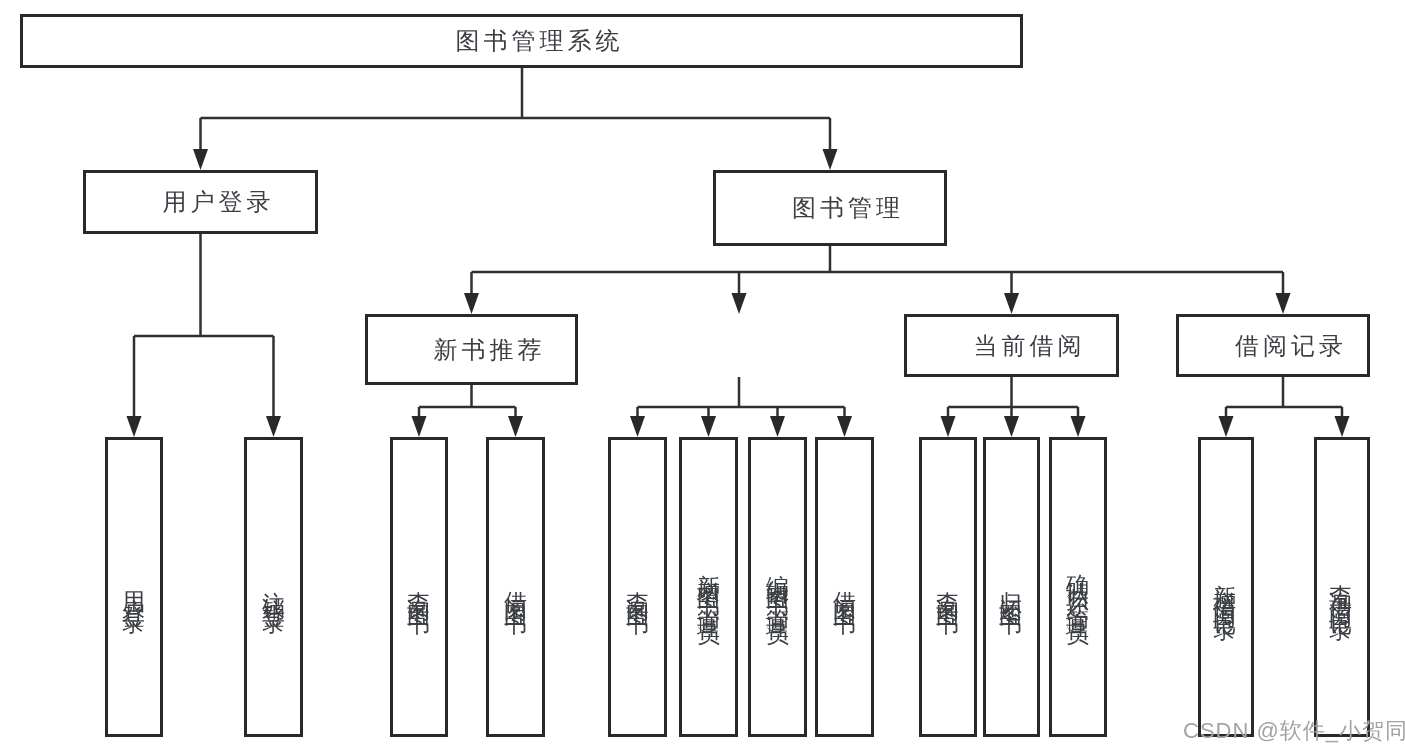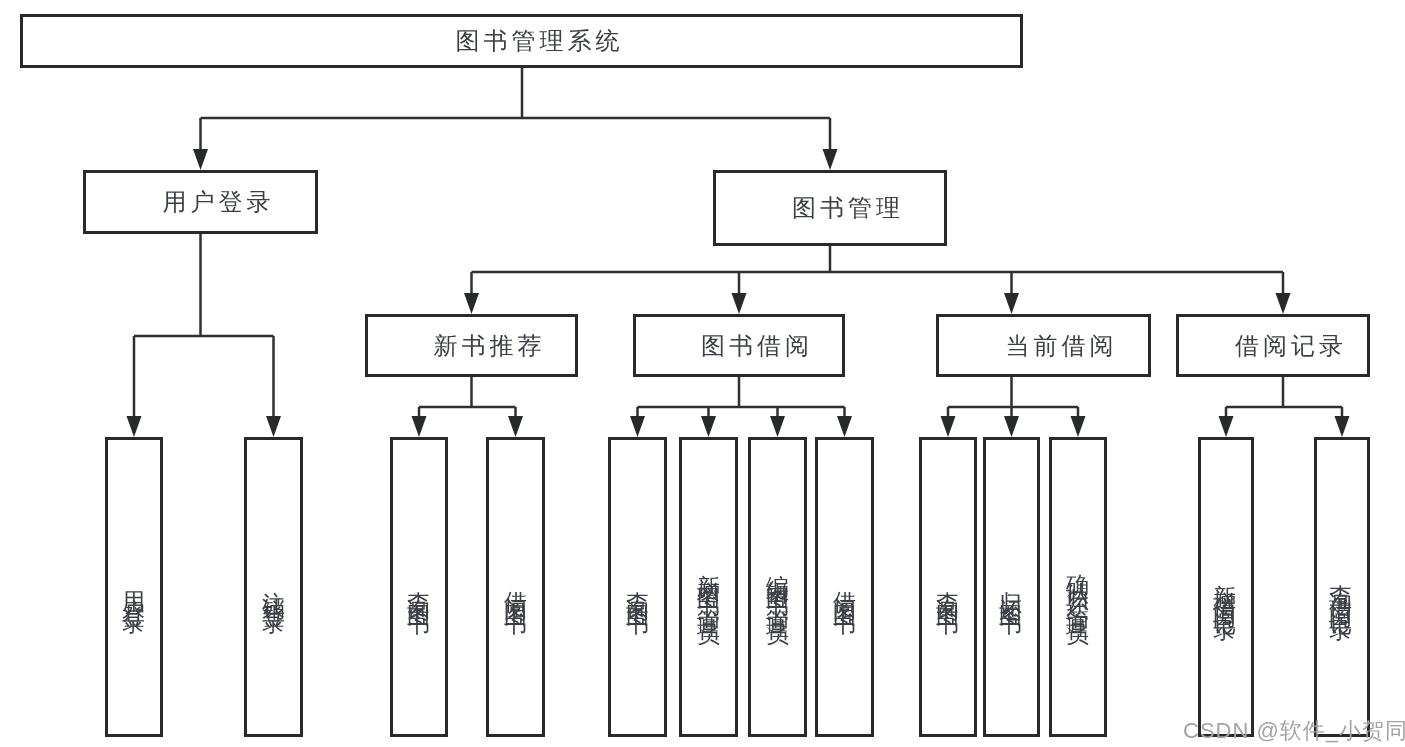--- a/index.html
+++ b/index.html
@@ -90,23 +90,22 @@
       <polygon points="1218.5,416 1233.5,416 1226,437"></polygon>
       <polygon points="1334.5,416 1349.5,416 1342,437"></polygon>
     </g>
   </svg>
 
   <div class="node h" style="left:20px; top:14px; width:1003px; height:54px;">图书管理系统</div>
 
   <div class="node h" style="left:83px; top:170px; width:235px; height:64px;">用户登录</div>
   <div class="node h" style="left:713px; top:170px; width:234px; height:76px;">图书管理</div>
 
-  <div class="node h" style="left:365px; top:314px; width:213px; height:63px;">新书推荐</div>
-  <div class="node h" style="left:633px; top:314px; width:212px; height:63px;">图书借阅</div>
-  <div class="node h" style="left:904px; top:314px; width:215px; height:63px;margin-left:32px;">当前借阅</div>
+  <div class="node h" style="left:365px; top:314px; width:213px; height:71px;">新书推荐</div>
+  <div class="node h" style="left:904px; top:314px; width:215px; height:63px;">当前借阅</div>
   <div class="node h" style="left:1176px; top:314px; width:194px; height:63px;">借阅记录</div>
 
   <div class="node v" style="left:105px; top:437px; width:58px; height:300px;">用户登录</div>
   <div class="node v" style="left:244px; top:437px; width:59px; height:300px;">注销登录</div>
 
   <div class="node v" style="left:390px; top:437px; width:58px; height:300px;">查询图书</div>
   <div class="node v" style="left:486px; top:437px; width:59px; height:300px;">借阅图书</div>
 
   <div class="node v" style="left:608px; top:437px; width:59px; height:300px;">查询图书</div>
   <div class="node v" style="left:679px; top:437px; width:59px; height:300px;">新增图书（管理员）</div>

